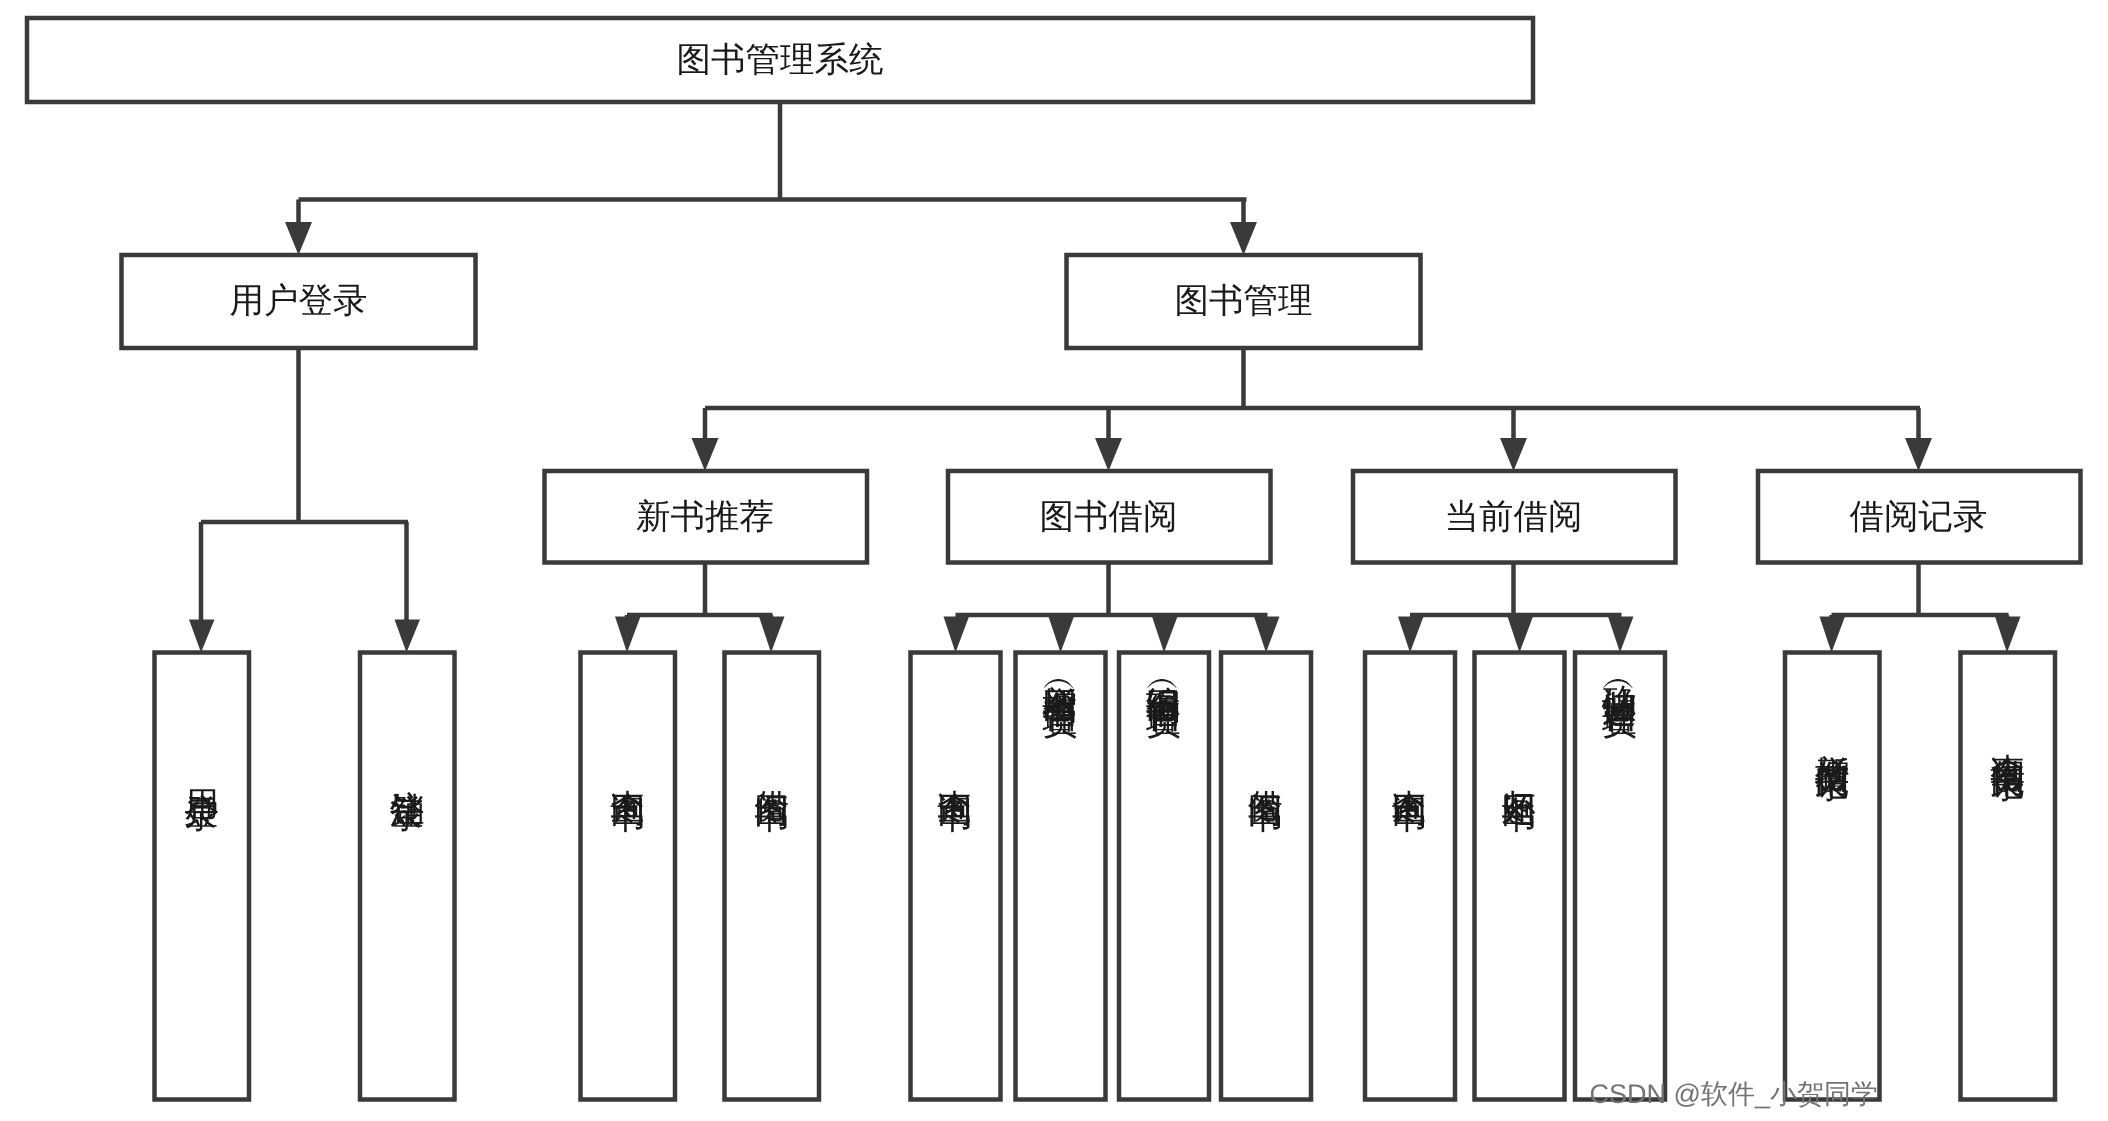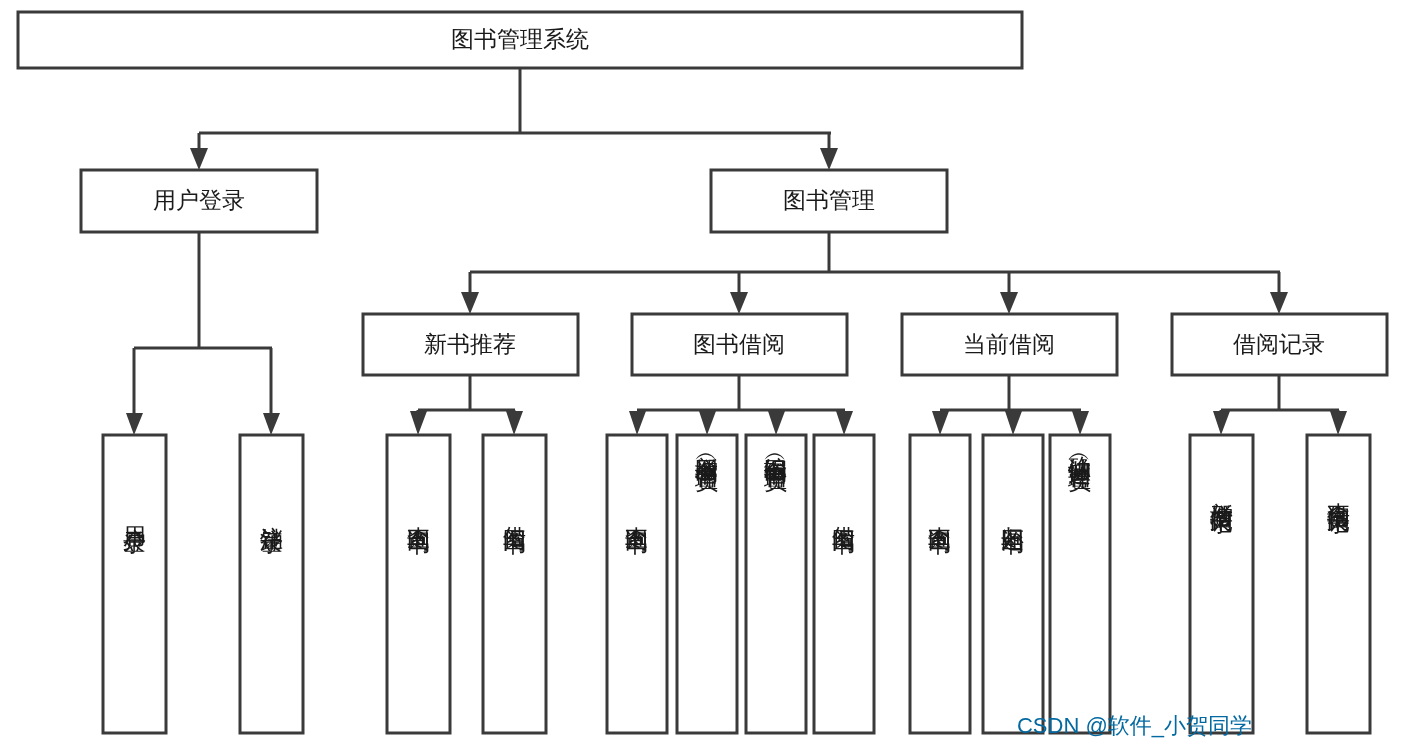--- a/index.html
+++ b/index.html
@@ -55,22 +55,22 @@
     writing-mode: vertical-rl;
     text-orientation: upright;
     text-anchor: middle;
     letter-spacing: 2px;
   }
   .watermark {
     position: absolute;
     right: 8px;
     bottom: 6px;
     font-family: "Liberation Sans", "DejaVu Sans", sans-serif;
-    font-size: 22px;
-    color: #0369a1;
+    font-size: 18px;
+    color: #737373;
     white-space: nowrap;
     user-select: none;
   }
 </style>
 </head>
 <body>
 
 <div id="diagram-root">
 
   <svg id="flow" viewBox="0 0 1405 747">

